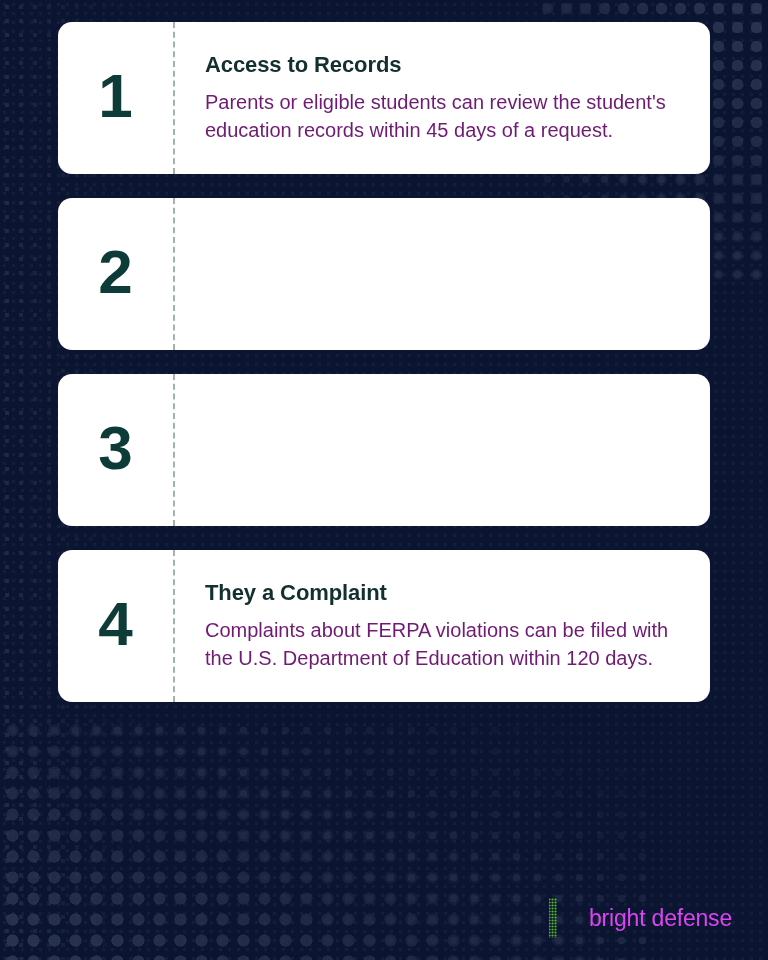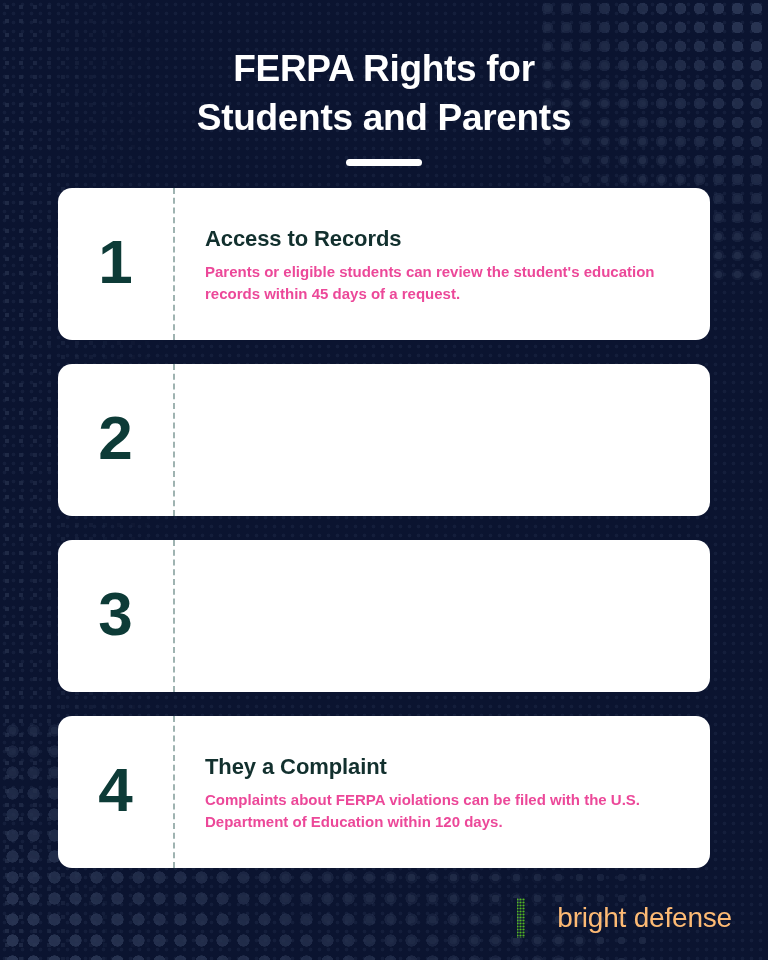--- a/index.html
+++ b/index.html
@@ -148,65 +148,57 @@
   .card-title {
     color:#12302e;
     font-size:22px;
     font-weight:bold;
     line-height:1.2;
     margin-bottom:9px;
     letter-spacing:-0.1px;
   }
 
   .card-text {
-    color:#ec4899;
-    font-size:15px;
+    color:#701a75;
+    font-size:20px;
     line-height:1.42;
-    font-weight:bold;
   }
 
   
   .footer {
     position:absolute;
     right:36px;
     bottom:22px;
     z-index:3;
     display:flex;
     align-items:center;
     gap:11px;
   }
 
   .logo-mark { width:33px; height:40px; display:block; }
 
   .logo-text {
-    color:#fdba74;
-    font-size:28px;
+    color:#d946ef;
+    font-size:23px;
     line-height:1;
     letter-spacing:-0.2px;
   }
 </style>
 </head>
 <body>
 
 <div id="poster">
 
   <div class="halftone ht-fine"></div>
   <div class="halftone ht-left"></div>
   <div class="halftone ht-tr"></div>
   <div class="halftone ht-tr2"></div>
   <div class="halftone ht-bl"></div>
   <div class="halftone ht-bl2"></div>
 
-  <div class="header">
-    <h1 class="title">
-      <span>FERPA Rights for</span>
-      <span class="title-l2">Students and Parents</span>
-    </h1>
-    <div class="accent-bar"></div>
-  </div>
 
   <div class="cards">
 
     <div class="card">
       <div class="card-num">1</div>
       <div class="divider"></div>
       <div class="card-body">
         <div class="card-title">Access to Records</div>
         <div class="card-text">Parents or eligible students can review the student's education records within 45 days of a request.</div>
       </div>

